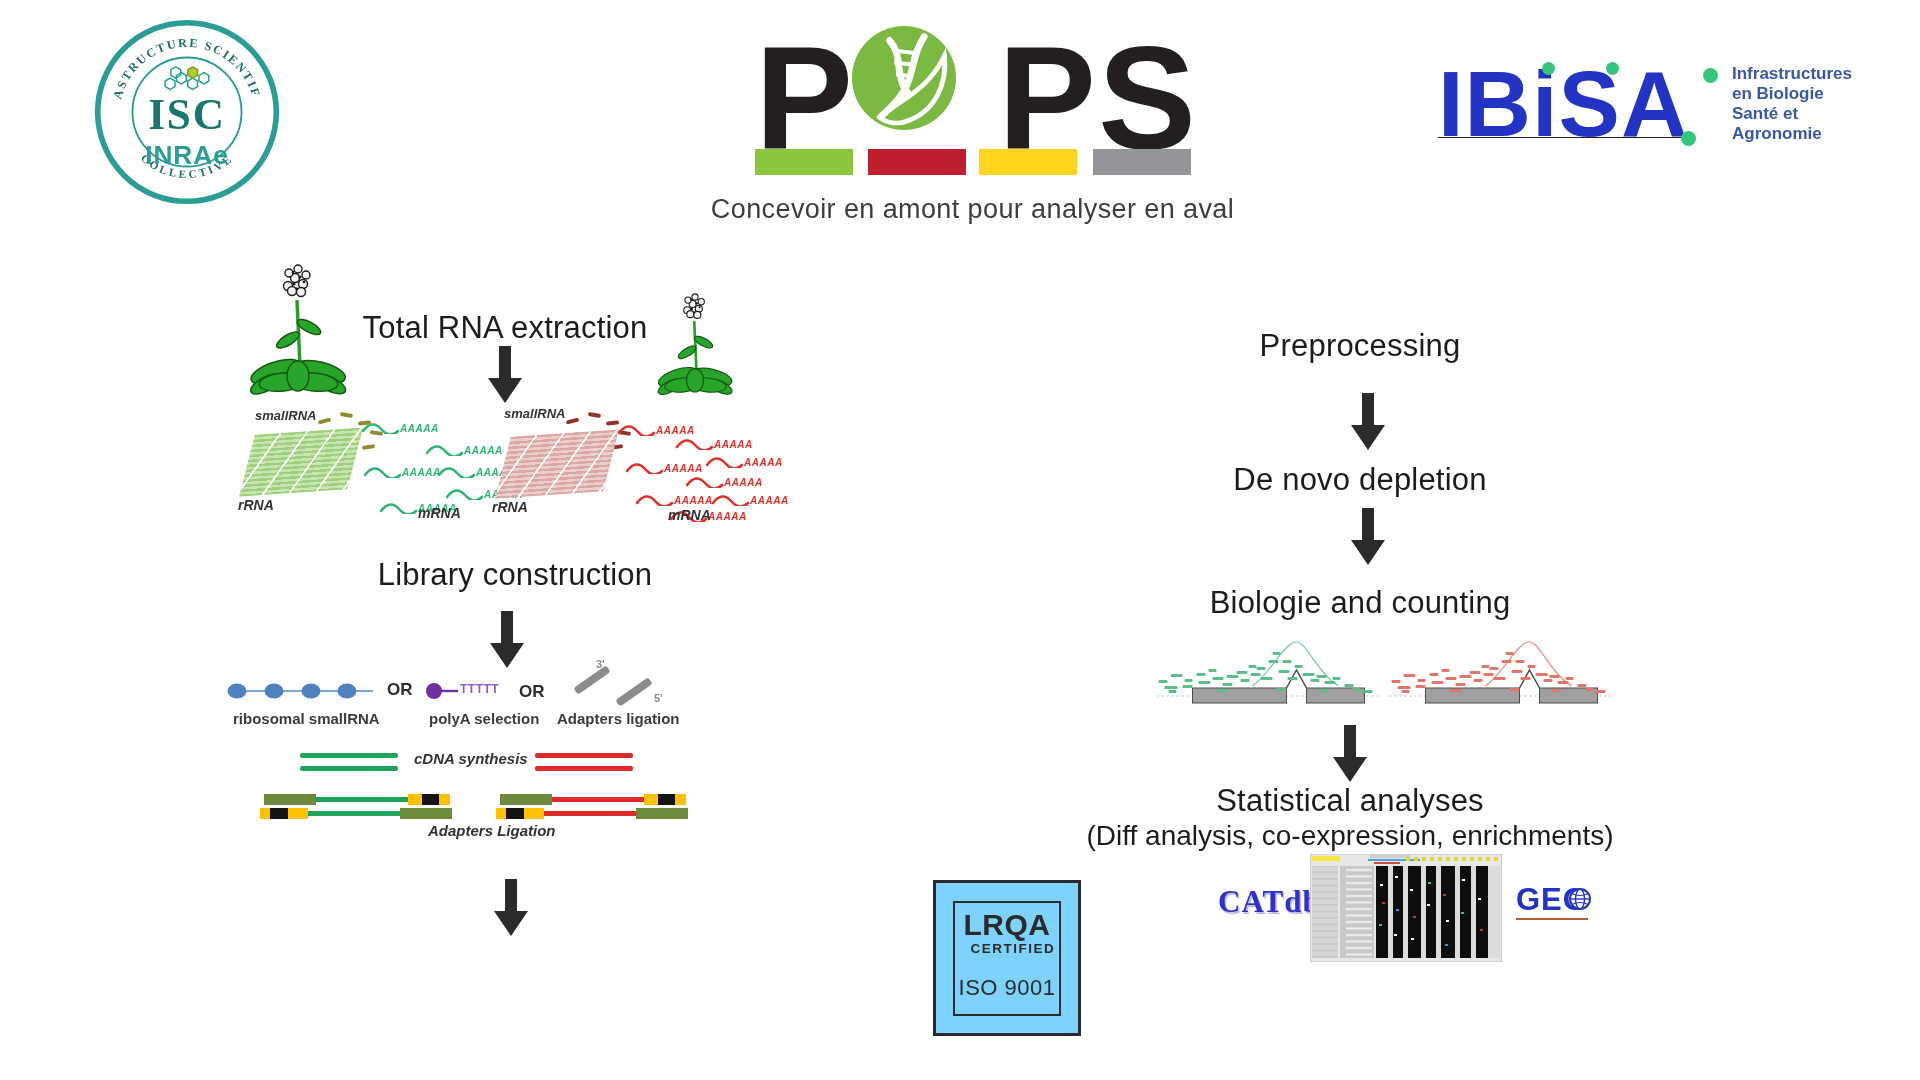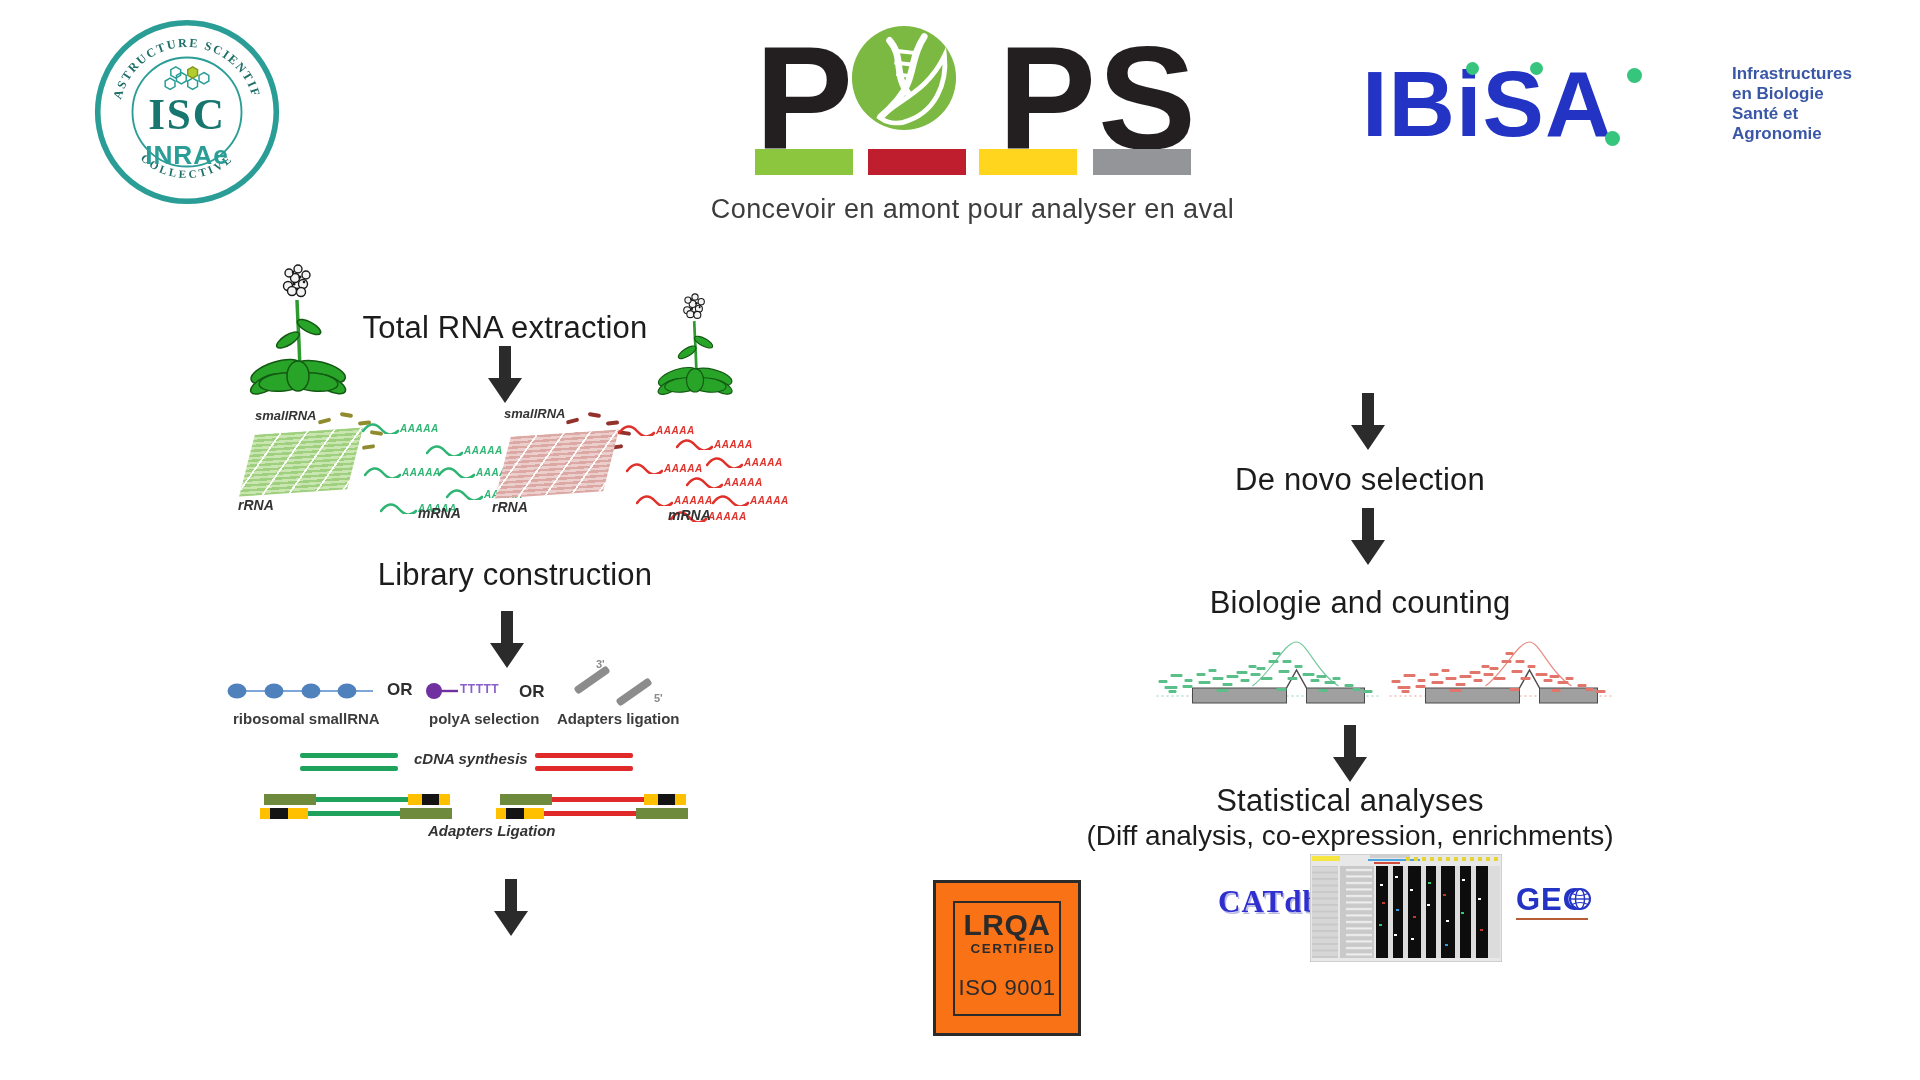--- a/index.html
+++ b/index.html
@@ -42,21 +42,21 @@
 
   
   .cdna-line{position:absolute;height:5px;border-radius:2px;}
   .line-green{background:#1fa35c;} .line-red{background:#e02a2a;}
   .strand{position:absolute;height:11px;display:flex;align-items:center;}
   .blk{height:11px;} .blk-olive{background:#6e8b3d;width:52px;}
   .blk-yellow{background:#ffc000;} .blk-black{background:#141414;}
   .strand-line{height:5px;width:92px;}
 
   
-  .lrqa-outer{border:3px solid #2b2b2b;background:#f97316;}
+  .lrqa-outer{border:3px solid #2b2b2b;background:#7dd3fc;}
   .lrqa-inner{position:absolute;left:17px;top:18px;right:17px;bottom:17px;border:2px solid #2b2b2b;
               display:flex;flex-direction:column;align-items:center;padding-top:6px;}
   .lrqa-brand{font-size:30px;font-weight:bold;letter-spacing:.5px;color:#2b2b2b;line-height:1.05;}
   .lrqa-cert{font-size:13.5px;font-weight:bold;letter-spacing:1.5px;color:#2b2b2b;margin-left:12px;}
   .lrqa-iso{font-size:22px;color:#2b2b2b;margin-top:19px;letter-spacing:.5px;}
 
   
   .catdb{font-family:"Liberation Serif",serif;font-weight:bold;font-size:31px;color:#2f2fd0;
          letter-spacing:1px;text-shadow:1.5px 1.5px 0 rgba(130,130,210,.55);}
   .geo{font-size:31px;font-weight:bold;color:#2334c5;letter-spacing:1px;
@@ -211,21 +211,21 @@
   </div>
   <div class="abs" style="left:755px;top:149px;width:437px;height:26px;">
     <span class="pops-bar bar-green" style="left:0;"></span>
     <span class="pops-bar bar-red" style="left:113px;"></span>
     <span class="pops-bar bar-yellow" style="left:224px;"></span>
     <span class="pops-bar bar-gray" style="left:338px;"></span>
   </div>
   <div class="abs ctr tagline" style="left:680px;top:194px;width:585px;">Concevoir en amont pour analyser en aval</div>
 
   
-  <div class="abs" style="left:1362px;top:58px;width:290px;height:100px;">
+  <div class="abs" style="left:1438px;top:58px;width:290px;height:100px;text-decoration:underline;">
     <span class="ibisa-word">IBiSA</span>
     <span class="ibisa-dot" style="left:104px;top:4px;width:13px;height:13px;"></span>
     <span class="ibisa-dot" style="left:168px;top:4px;width:13px;height:13px;"></span>
     <span class="ibisa-dot" style="left:265px;top:10px;width:15px;height:15px;"></span>
     <span class="ibisa-dot" style="left:243px;top:73px;width:15px;height:15px;"></span>
   </div>
   <div class="abs ibisa-lines" style="left:1732px;top:64px;">
     <div>Infrastructures</div>
     <div>en Biologie</div>
     <div>Santé et</div>
@@ -451,24 +451,25 @@
   </div>
   <span class="abs ital-label" style="left:428px;top:822px;font-size:15px;">Adapters Ligation</span>
 
   
   <svg class="abs" style="left:493px;top:878px;" width="36" height="60" viewBox="0 0 36 58">
     <path d="M12 0 H24 V32 H35 L18 57 L1 32 H12 Z" fill="#2b2b2b"></path>
   </svg>
 
   
 
+  <div class="abs ctr step-title" style="left:1195px;top:328px;width:330px;">Preprocessing</div>
   <svg class="abs" style="left:1350px;top:392px;" width="36" height="60" viewBox="0 0 36 58">
     <path d="M12 0 H24 V32 H35 L18 57 L1 32 H12 Z" fill="#2b2b2b"></path>
   </svg>
-  <div class="abs ctr step-title" style="left:1195px;top:462px;width:330px;">De novo selection</div>
+  <div class="abs ctr step-title" style="left:1195px;top:462px;width:330px;">De novo depletion</div>
   <svg class="abs" style="left:1350px;top:508px;" width="36" height="58" viewBox="0 0 36 58">
     <path d="M12 0 H24 V32 H35 L18 57 L1 32 H12 Z" fill="#2b2b2b"></path>
   </svg>
   <div class="abs ctr step-title" style="left:1180px;top:585px;width:360px;">Biologie and counting</div>
 
   
   <svg class="abs" style="left:1155px;top:632px;color:#5bbf8a;" width="225" height="80" viewBox="0 0 222 80">
       <use href="#readsShape"></use>
     </svg>
   <svg class="abs" style="left:1388px;top:632px;color:#e2766b;" width="225" height="80" viewBox="0 0 222 80">

